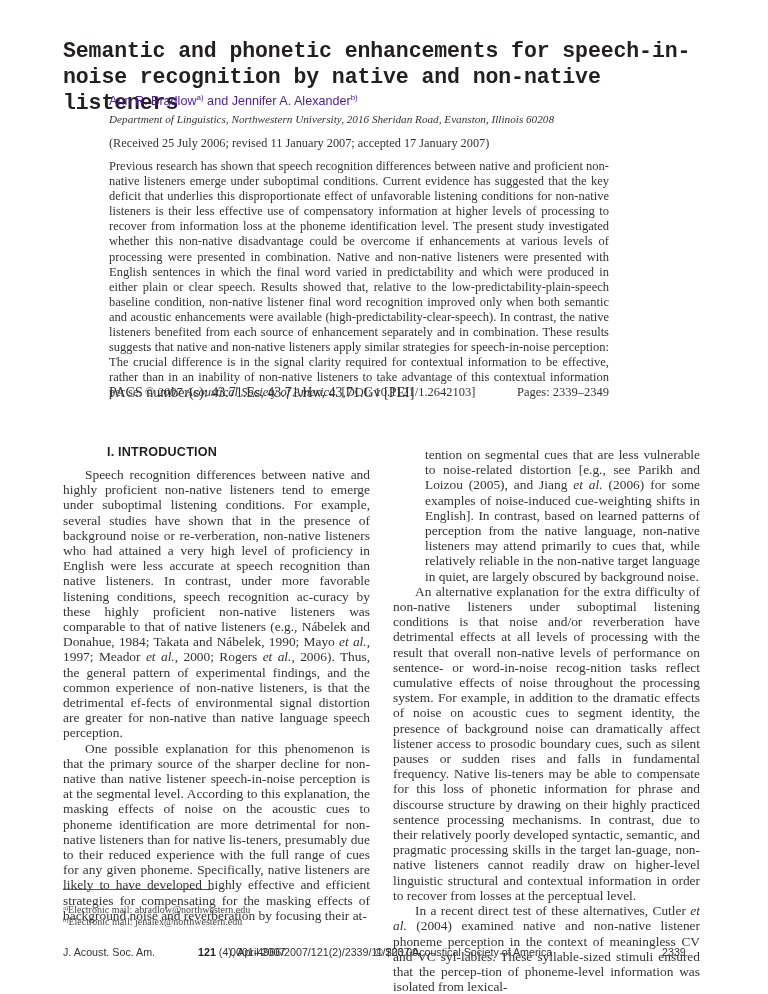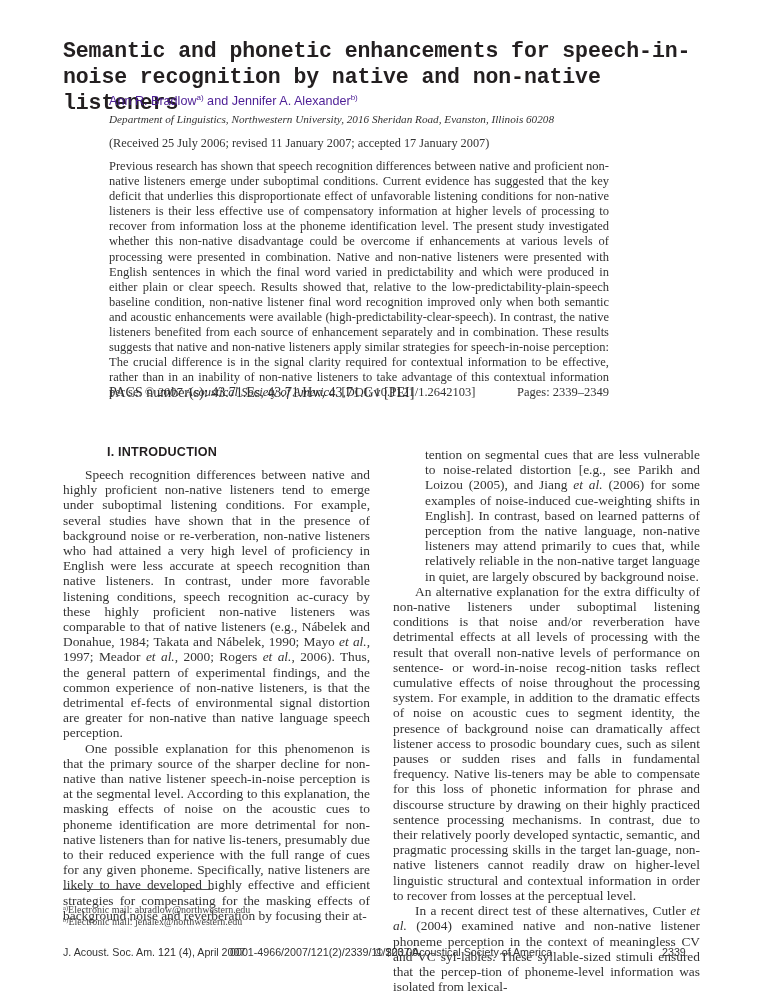--- a/index.html
+++ b/index.html
@@ -17,21 +17,21 @@
   .col-left { left:63px; top:467px; }
   .col-right { left:393px; top:447px; }
   .col p { margin:0; text-indent:22px; }
   .col p.noindent { text-indent:0;margin-left:32px; }
   .sec-head { position:absolute; left:63px; top:445px; font-family:"Liberation Sans", sans-serif; font-weight:bold; font-size:12.6px; color:#231f20; letter-spacing:0.2px;margin-left:44px; }
   .fn-rule { position:absolute; left:63px; top:889px; width:150px; height:0; border-top:1px solid #555; }
   .footnotes { position:absolute; left:63px; top:904px; font-size:10px; line-height:12.3px; color:#444; }
   .footnotes sup { font-size:6.5px; vertical-align:3px; line-height:0; }
   .footer { position:absolute; top:946px; font-family:"Liberation Sans", sans-serif; font-size:10.7px; color:#333; }
   .f-journal { left:63px; }
-  .f-journal b { font-weight:normal; color:#231f20; }
+  .f-journal b { font-weight:bold; color:#231f20;margin-left:40px; }
   .f-issn { left:230px; }
   .f-copy { left:375px; }
   .f-page { left:662px; }
   i.em { font-style:italic; }
 </style>
 </head>
 <body>
 
 <div class="title">Semantic and phonetic enhancements for speech-in-noise recognition by native and non-native listeners</div>
 

